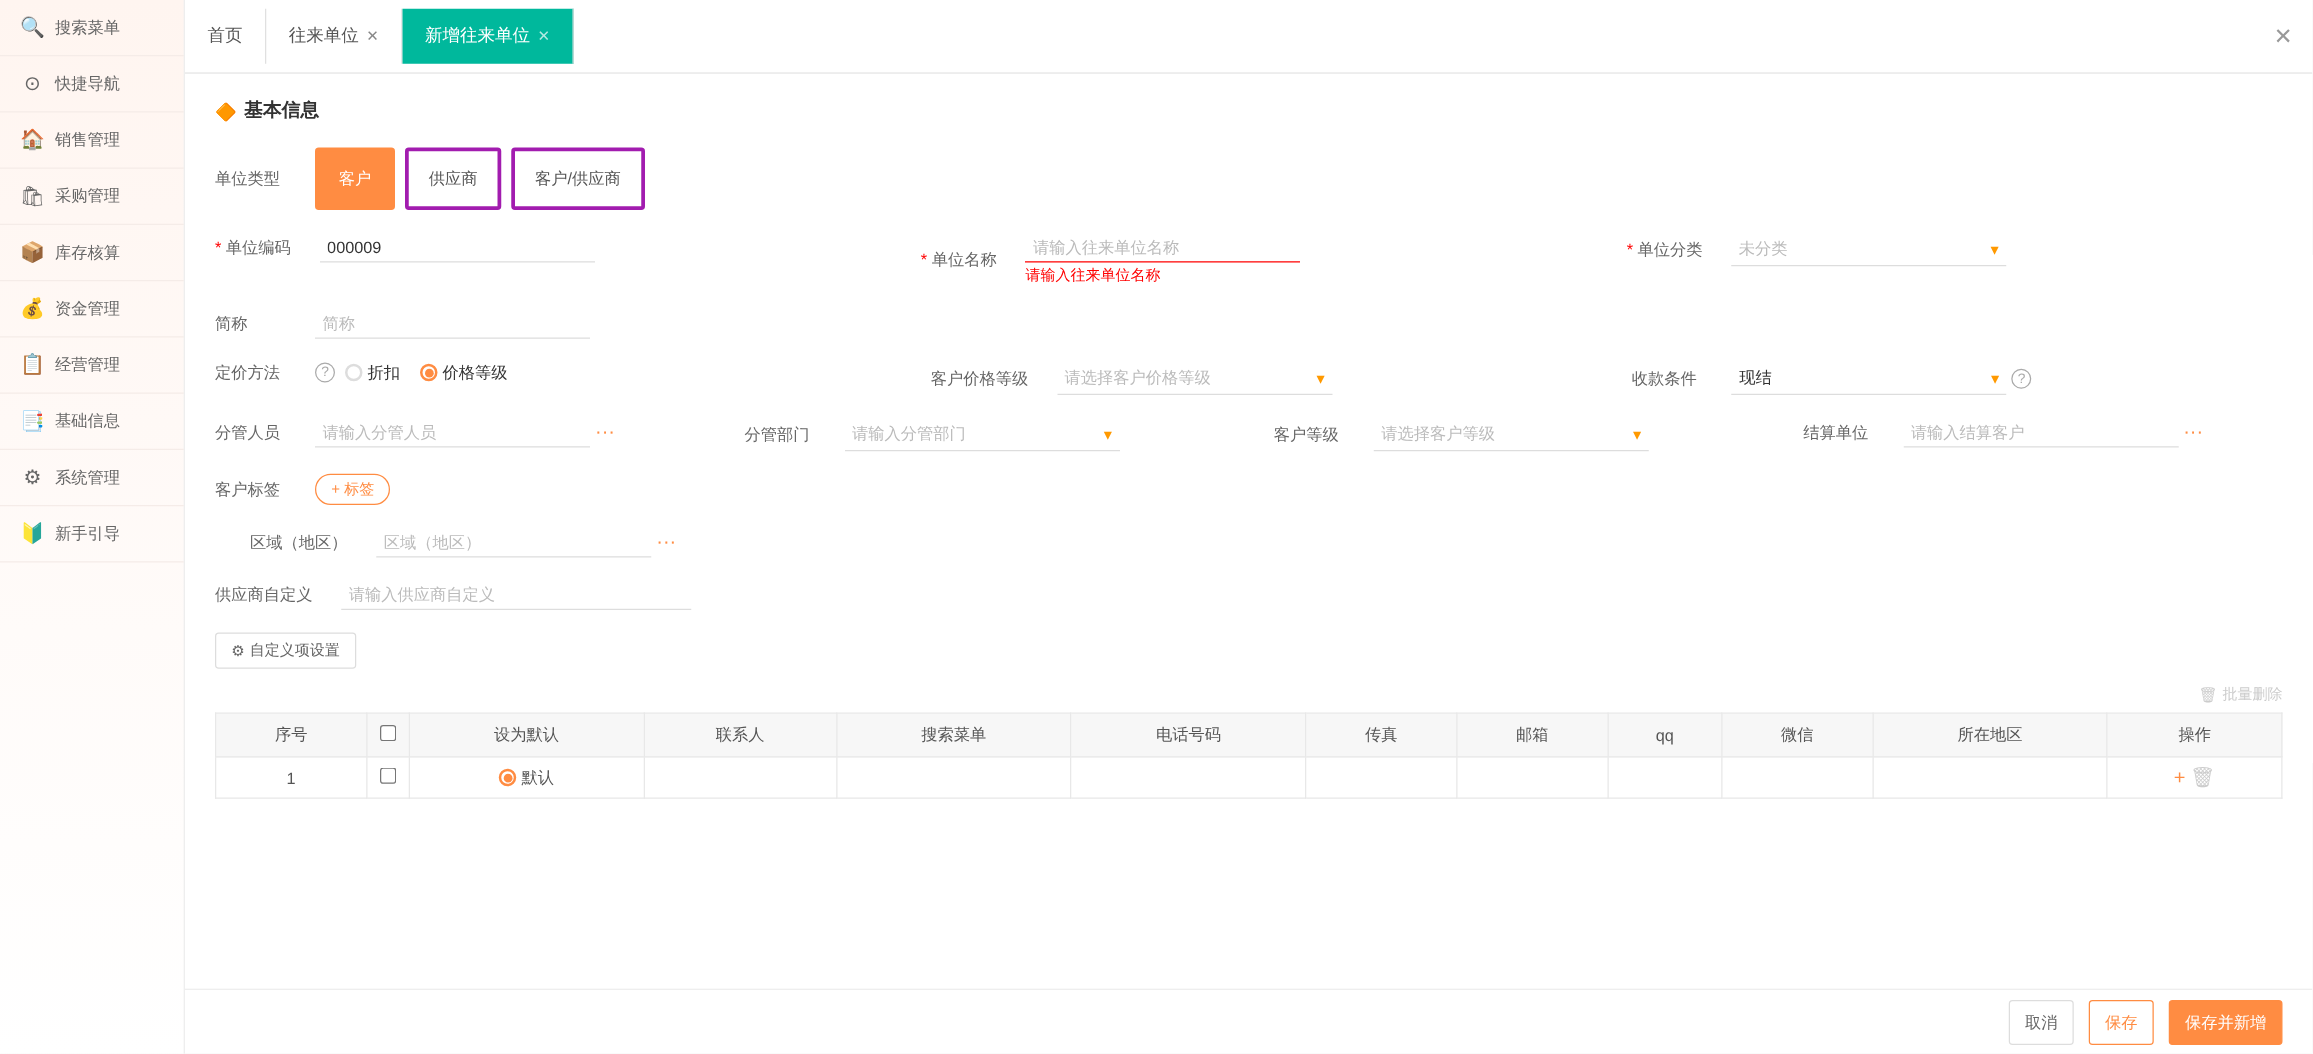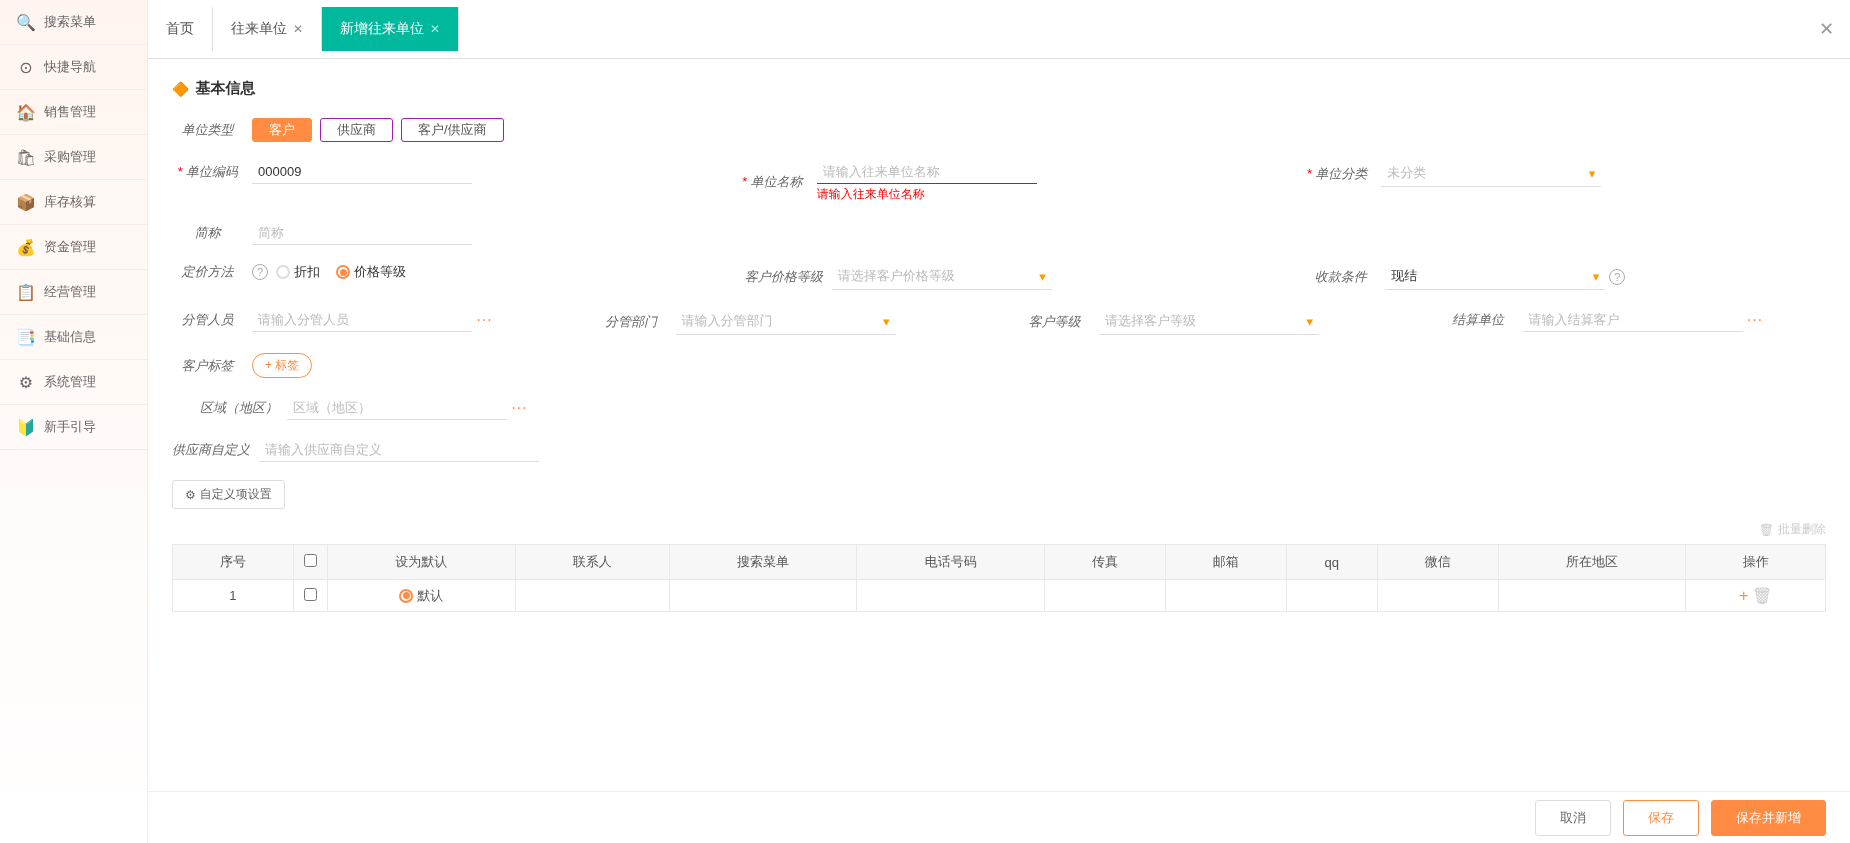--- a/index.html
+++ b/index.html
@@ -82,26 +82,25 @@
       gap: 0;
     }
     .form-group {
       display: flex;
       align-items: center;
       flex: 1;
       gap: 0;
     }
     .form-label {
       min-width: 80px;
-      text-align: center;
-      padding-right: 9px;
+      text-align: left;
+      padding-right: 23px;
       color: #666;
       font-size: 13px;
       white-space: nowrap;
-      font-style: italic;
     }
     .form-label.required::before {
       content: '* ';
       color: red;
     }
     .form-control {
       flex: 1;
       max-width: 220px;
       border: none;
       border-bottom: 1px solid #ddd;
@@ -126,22 +125,22 @@
       display: flex;
       align-items: center;
       justify-content: space-between;
       cursor: pointer;
     }
     .select-control .arrow { color: #f90; }
 
     
     .unit-type-group { display: flex; gap: 8px; margin-left: 0; }
     .unit-btn {
-      padding: 2px 16px;
-      border: 1px solid #a21caf;
+      padding: 13px 16px;
+      border: 3px solid #a21caf;
       border-radius: 3px;
       cursor: pointer;
       font-size: 13px;
       background: #fff;
       color: #555;
     }
     .unit-btn.active {
       background: #ff8c42;
       border-color: #ff8c42;
       color: #fff;
@@ -210,21 +209,21 @@
       height: 52px;
       background: #fff;
       border-top: 1px solid #eee;
       display: flex;
       align-items: center;
       justify-content: flex-end;
       padding: 0 24px;
       gap: 12px;
       flex-shrink: 0;
     }
-    .btn { padding: 8px 24px; border-radius: 3px; cursor: pointer; font-size: 13px; border: 1px solid #ddd; }
+    .btn { padding: 8px 12px; border-radius: 3px; cursor: pointer; font-size: 13px; border: 1px solid #ddd; }
     .btn-cancel { background: #fff; color: #666; border-color: #ddd; }
     .btn-save { background: #fff; color: #ff8c42; border-color: #ff8c42; }
     .btn-save-new { background: #ff8c42; color: #fff; border-color: #ff8c42; }
 
     
     .custom-settings-btn {
       display: flex;
       align-items: center;
       gap: 4px;
       border: 1px solid #ddd;

